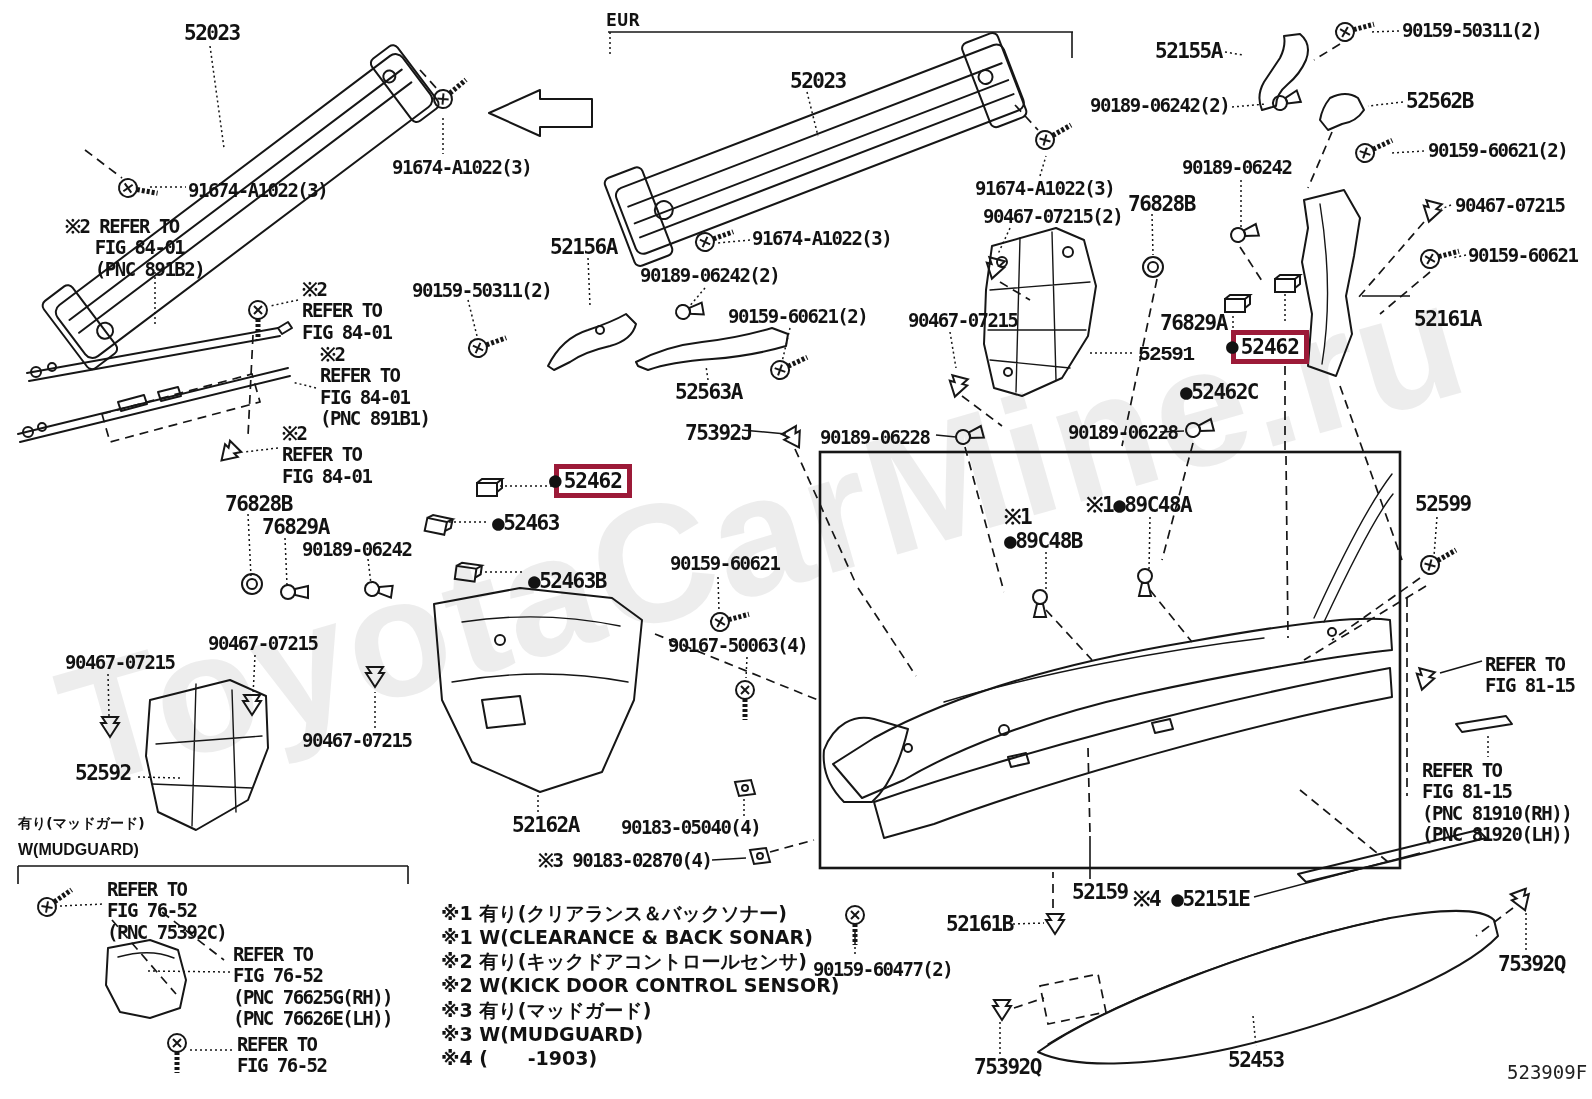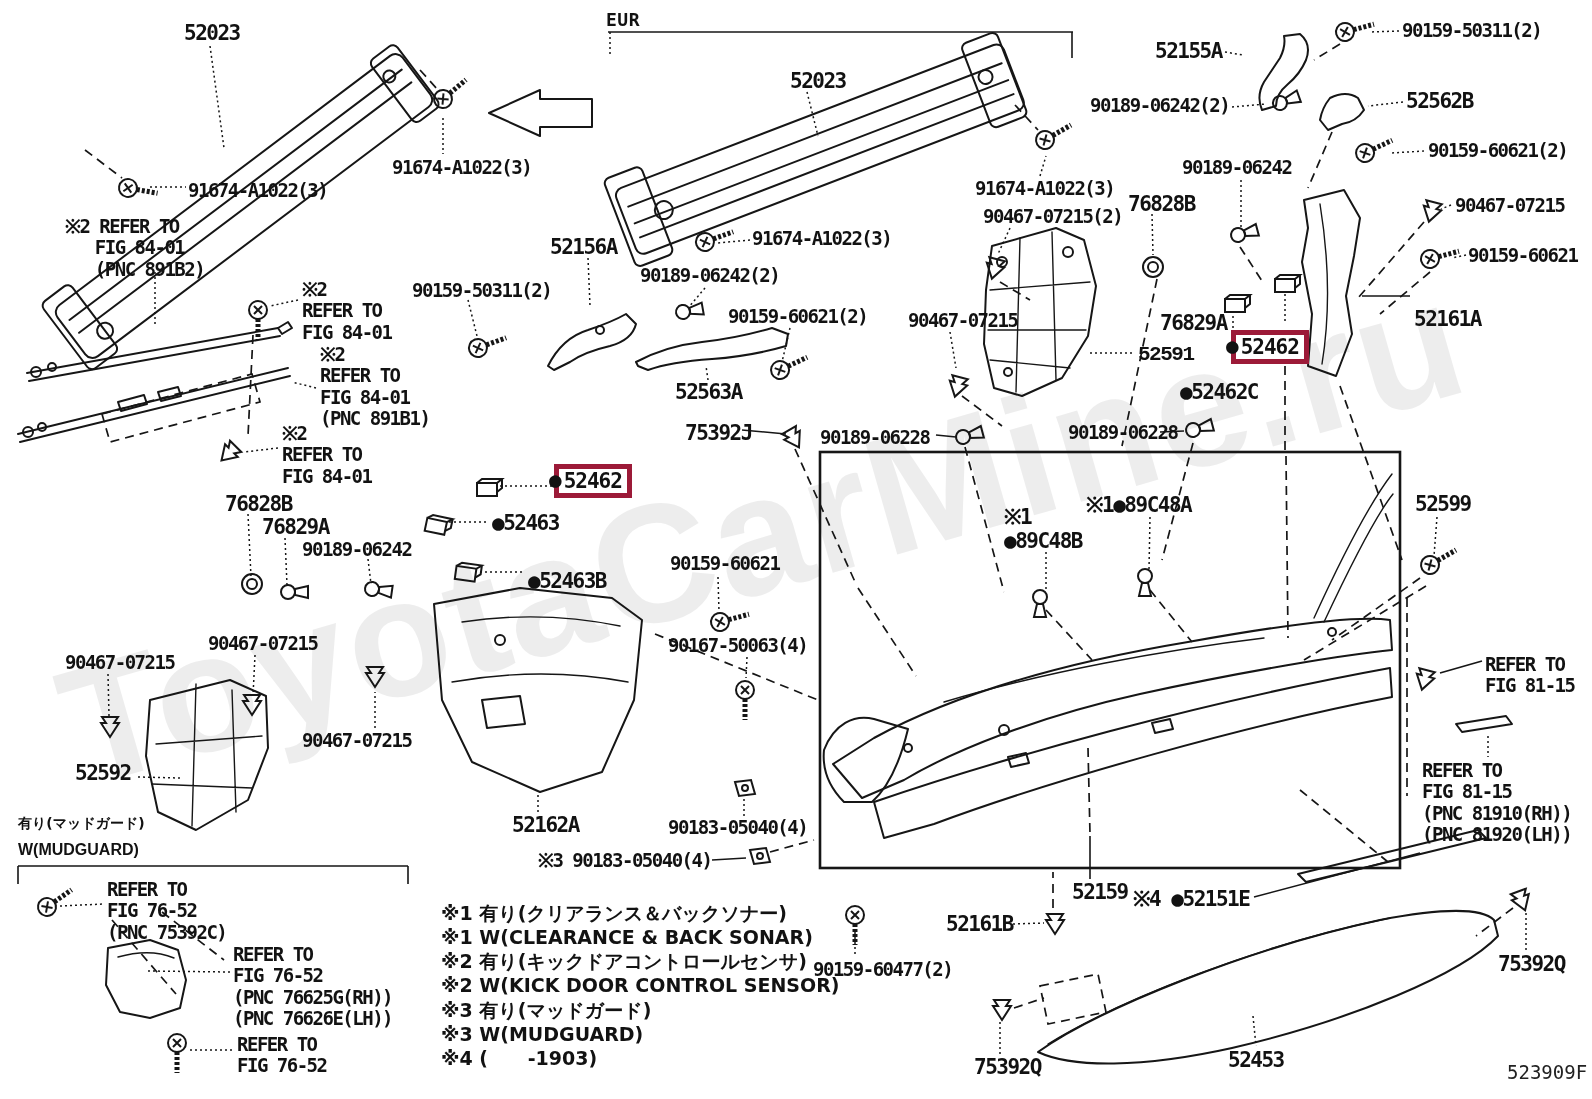--- a/index.html
+++ b/index.html
@@ -385,22 +385,22 @@
       <div class="lbl big" style="left: 225px; top: 493px;">76828B</div>
       <div class="lbl big" style="left: 262px; top: 516px;">76829A</div>
       <div class="lbl " style="left: 668px; top: 635px;">90167-50063(4)</div>
       <div class="lbl " style="left: 65px; top: 652px;">90467-07215</div>
       <div class="lbl " style="left: 208px; top: 633px;">90467-07215</div>
       <div class="lbl " style="left: 302px; top: 730px;">90467-07215</div>
       <div class="lbl big" style="left: 75px; top: 762px;">52592</div>
       <div class="lbl jp" style="left: 18px; top: 816px;">有り(マッドガード)</div>
       <div class="lbl sans" style="left: 18px; top: 841px;">W(MUDGUARD)</div>
       <div class="lbl big" style="left: 512px; top: 814px;">52162A</div>
-      <div class="lbl " style="left: 668px; top: 817px;">90183-05040(4)</div>
-      <div class="lbl " style="left: 538px; top: 850px;">※3 90183-05040(4)</div>
+      <div class="lbl " style="left: 621px; top: 817px;">90183-05040(4)</div>
+      <div class="lbl " style="left: 538px; top: 850px;">※3 90183-02870(4)</div>
       <div class="lbl ref" style="left: 107px; top: 879px;">REFER TO
 FIG 76-52
 (PNC 75392C)</div>
       <div class="lbl ref" style="left: 233px; top: 944px;">REFER TO
 FIG 76-52
 (PNC 76625G(RH))
 (PNC 76626E(LH))</div>
       <div class="lbl ref" style="left: 237px; top: 1034px;">REFER TO
 FIG 76-52</div>
       <div class="lbl ref" style="left: 1485px; top: 654px;">REFER TO

